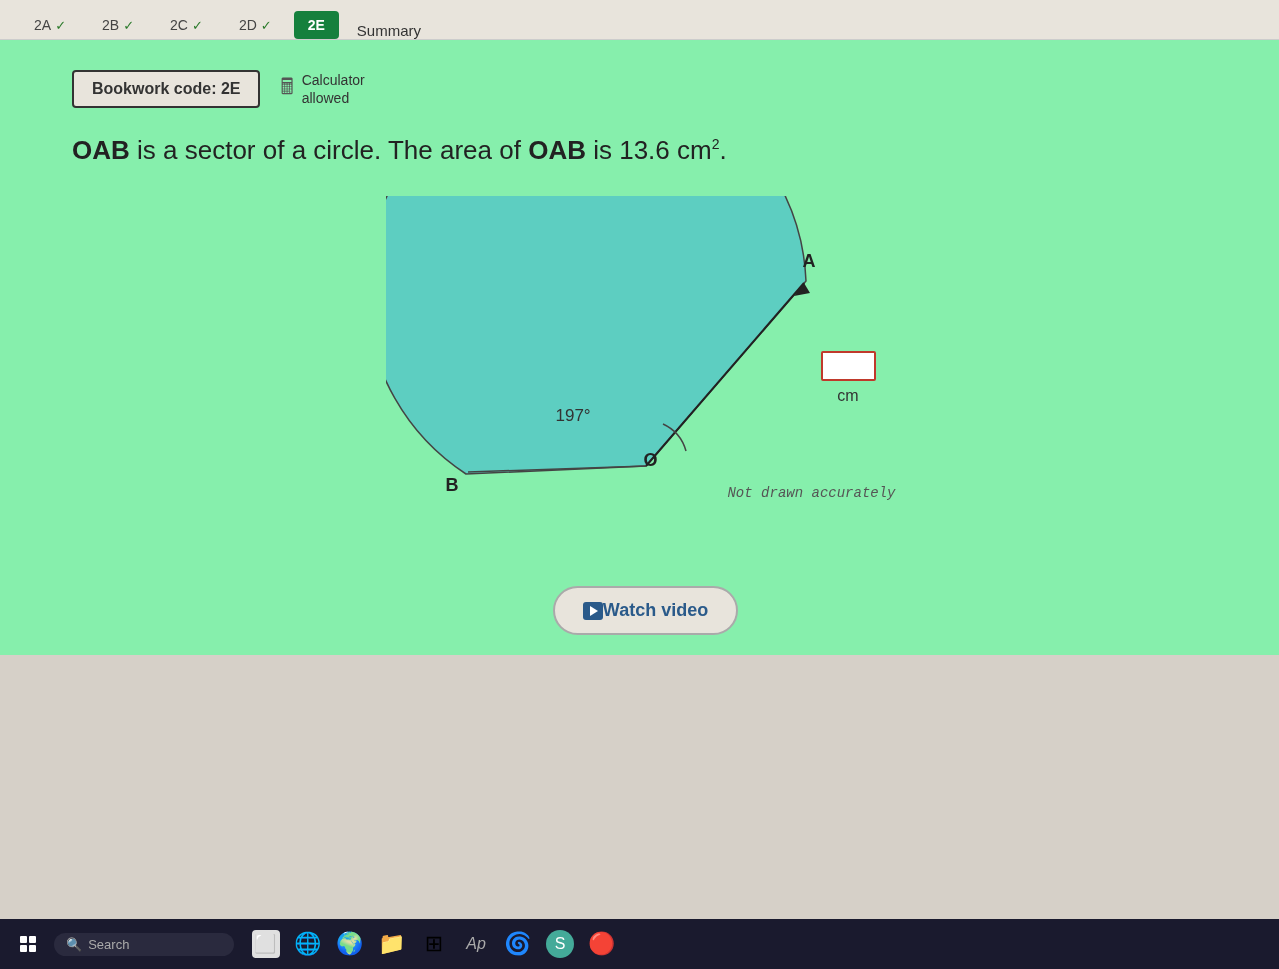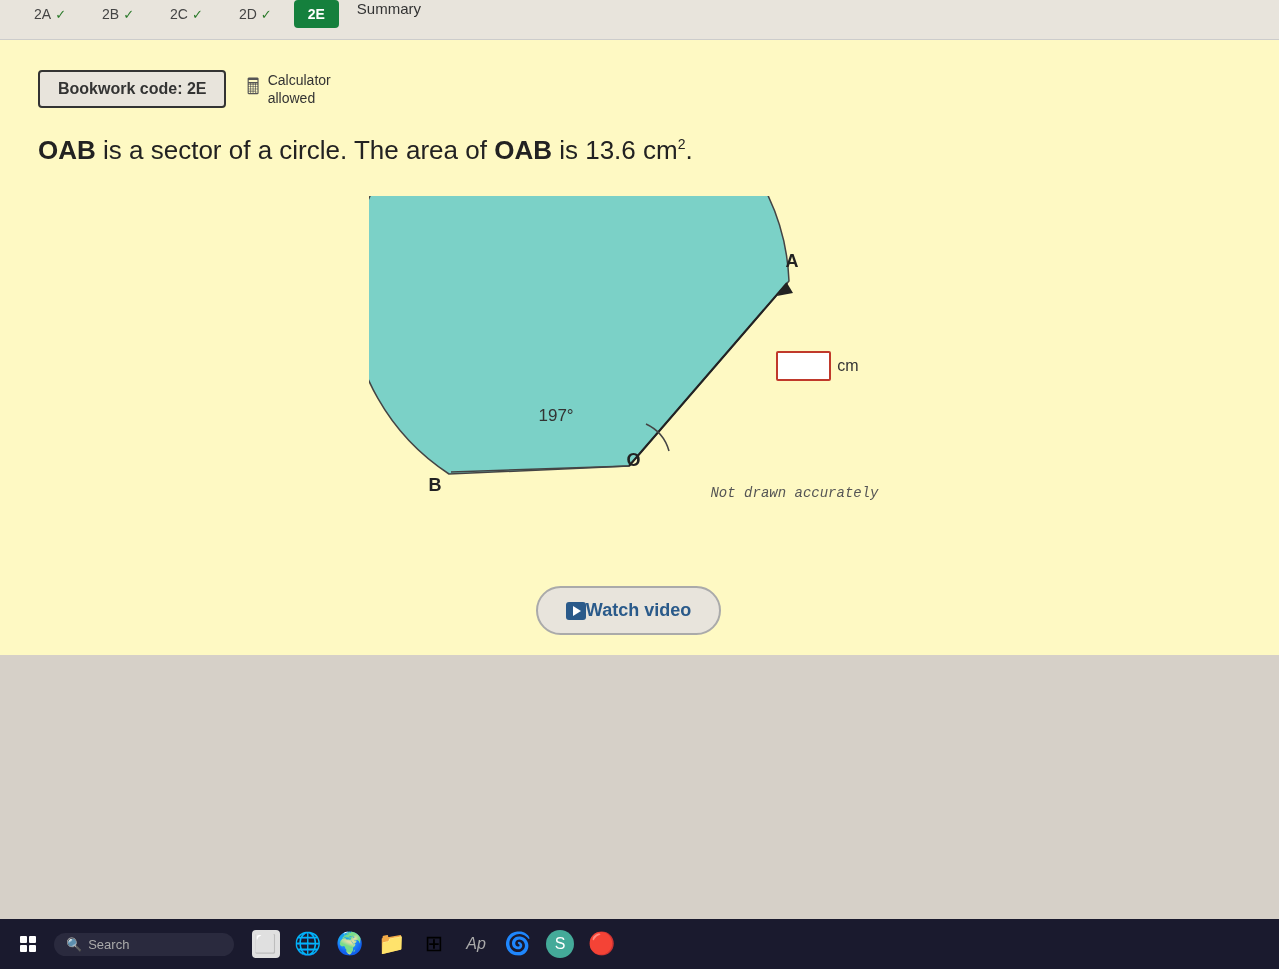--- a/index.html
+++ b/index.html
@@ -8,21 +8,21 @@
       height: 969px;
       background: #d6d0c8;
       font-family: 'Segoe UI', Arial, sans-serif;
       overflow: hidden;
       position: relative;
     }
 
     
     .top-nav {
       display: flex;
-      align-items: flex-start;
+      align-items: flex-end;
       background: #e8e4dc;
       padding: 0 20px;
       height: 40px;
       border-bottom: 1px solid #ccc;
       gap: 8px;
     }
     .nav-tab {
       display: flex;
       align-items: center;
       gap: 4px;
@@ -44,22 +44,22 @@
     }
     .nav-summary {
       margin-left: 10px;
       font-size: 15px;
       color: #333;
       font-weight: 400;
     }
 
     
     .main-content {
-      padding: 30px 60px 20px 38px;
-      background: #fef9c3;
+      padding: 30px 60px 20px 72px;
+      background: #86efac;
     }
 
     
     .bookwork-row {
       display: flex;
       align-items: center;
       gap: 20px;
       margin-bottom: 24px;
     }
     .bookwork-code {
@@ -162,20 +162,21 @@
     }
 
     
     .answer-input-area {
       position: absolute;
       top: 155px;
       right: 30px;
       display: flex;
       align-items: center;
       gap: 6px;
+      flex-direction: column;
     }
     .answer-box {
       width: 55px;
       height: 30px;
       border: 2px solid #c0392b;
       background: white;
       border-radius: 2px;
     }
     .cm-label {
       font-size: 16px;

